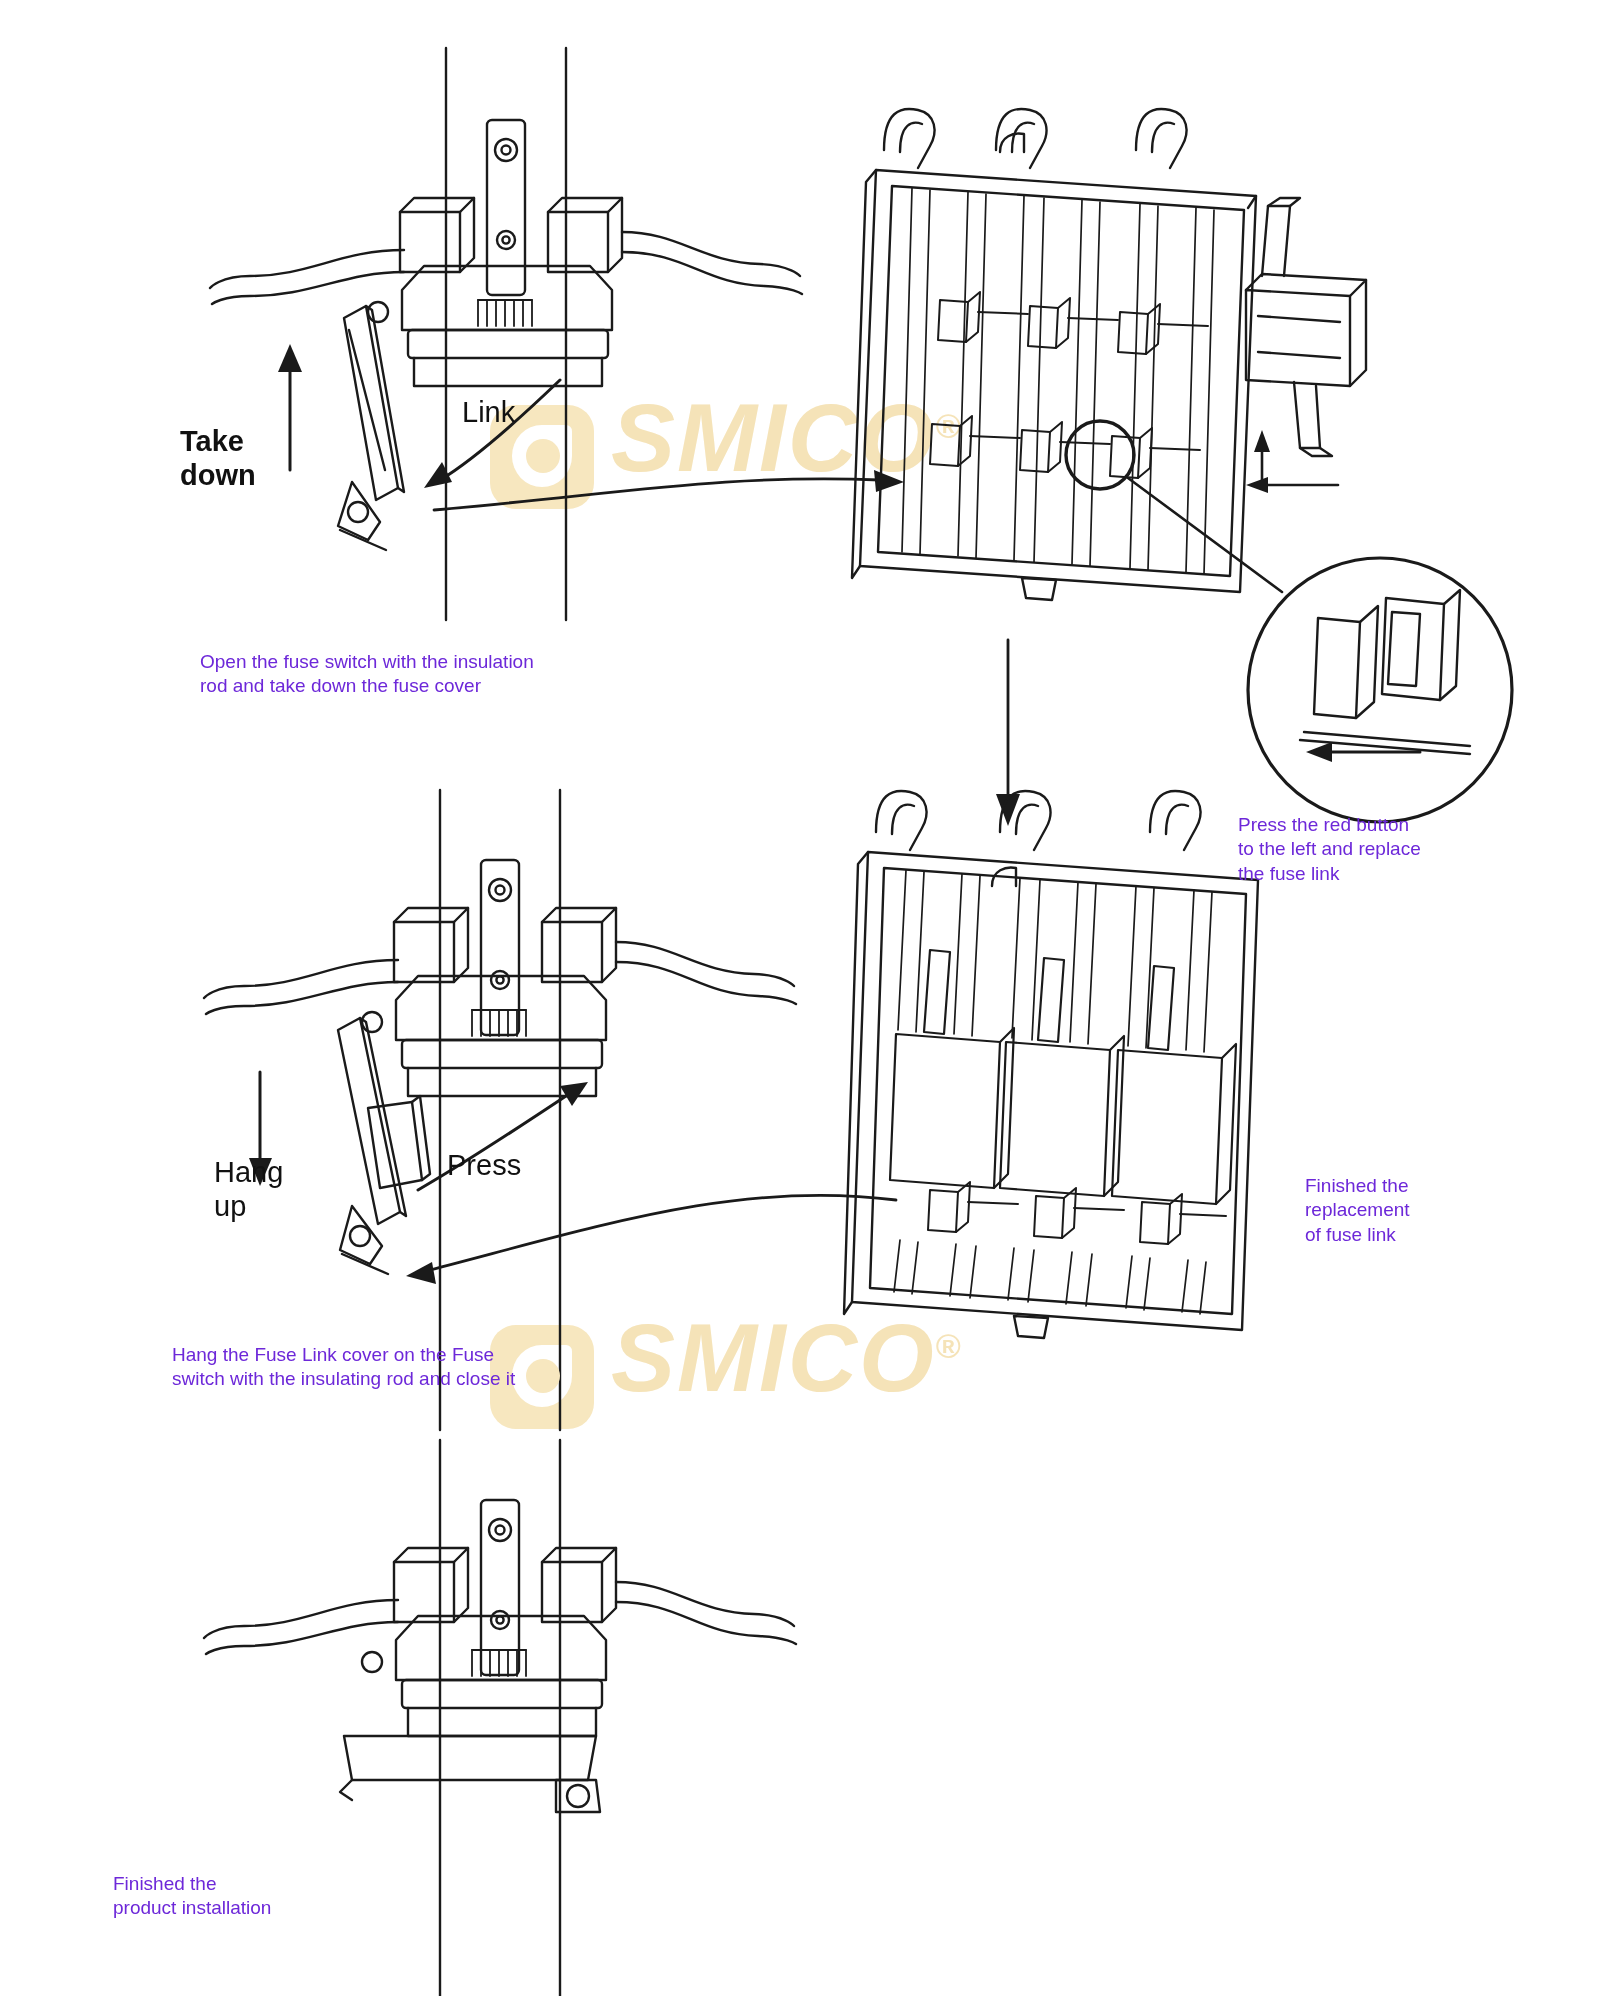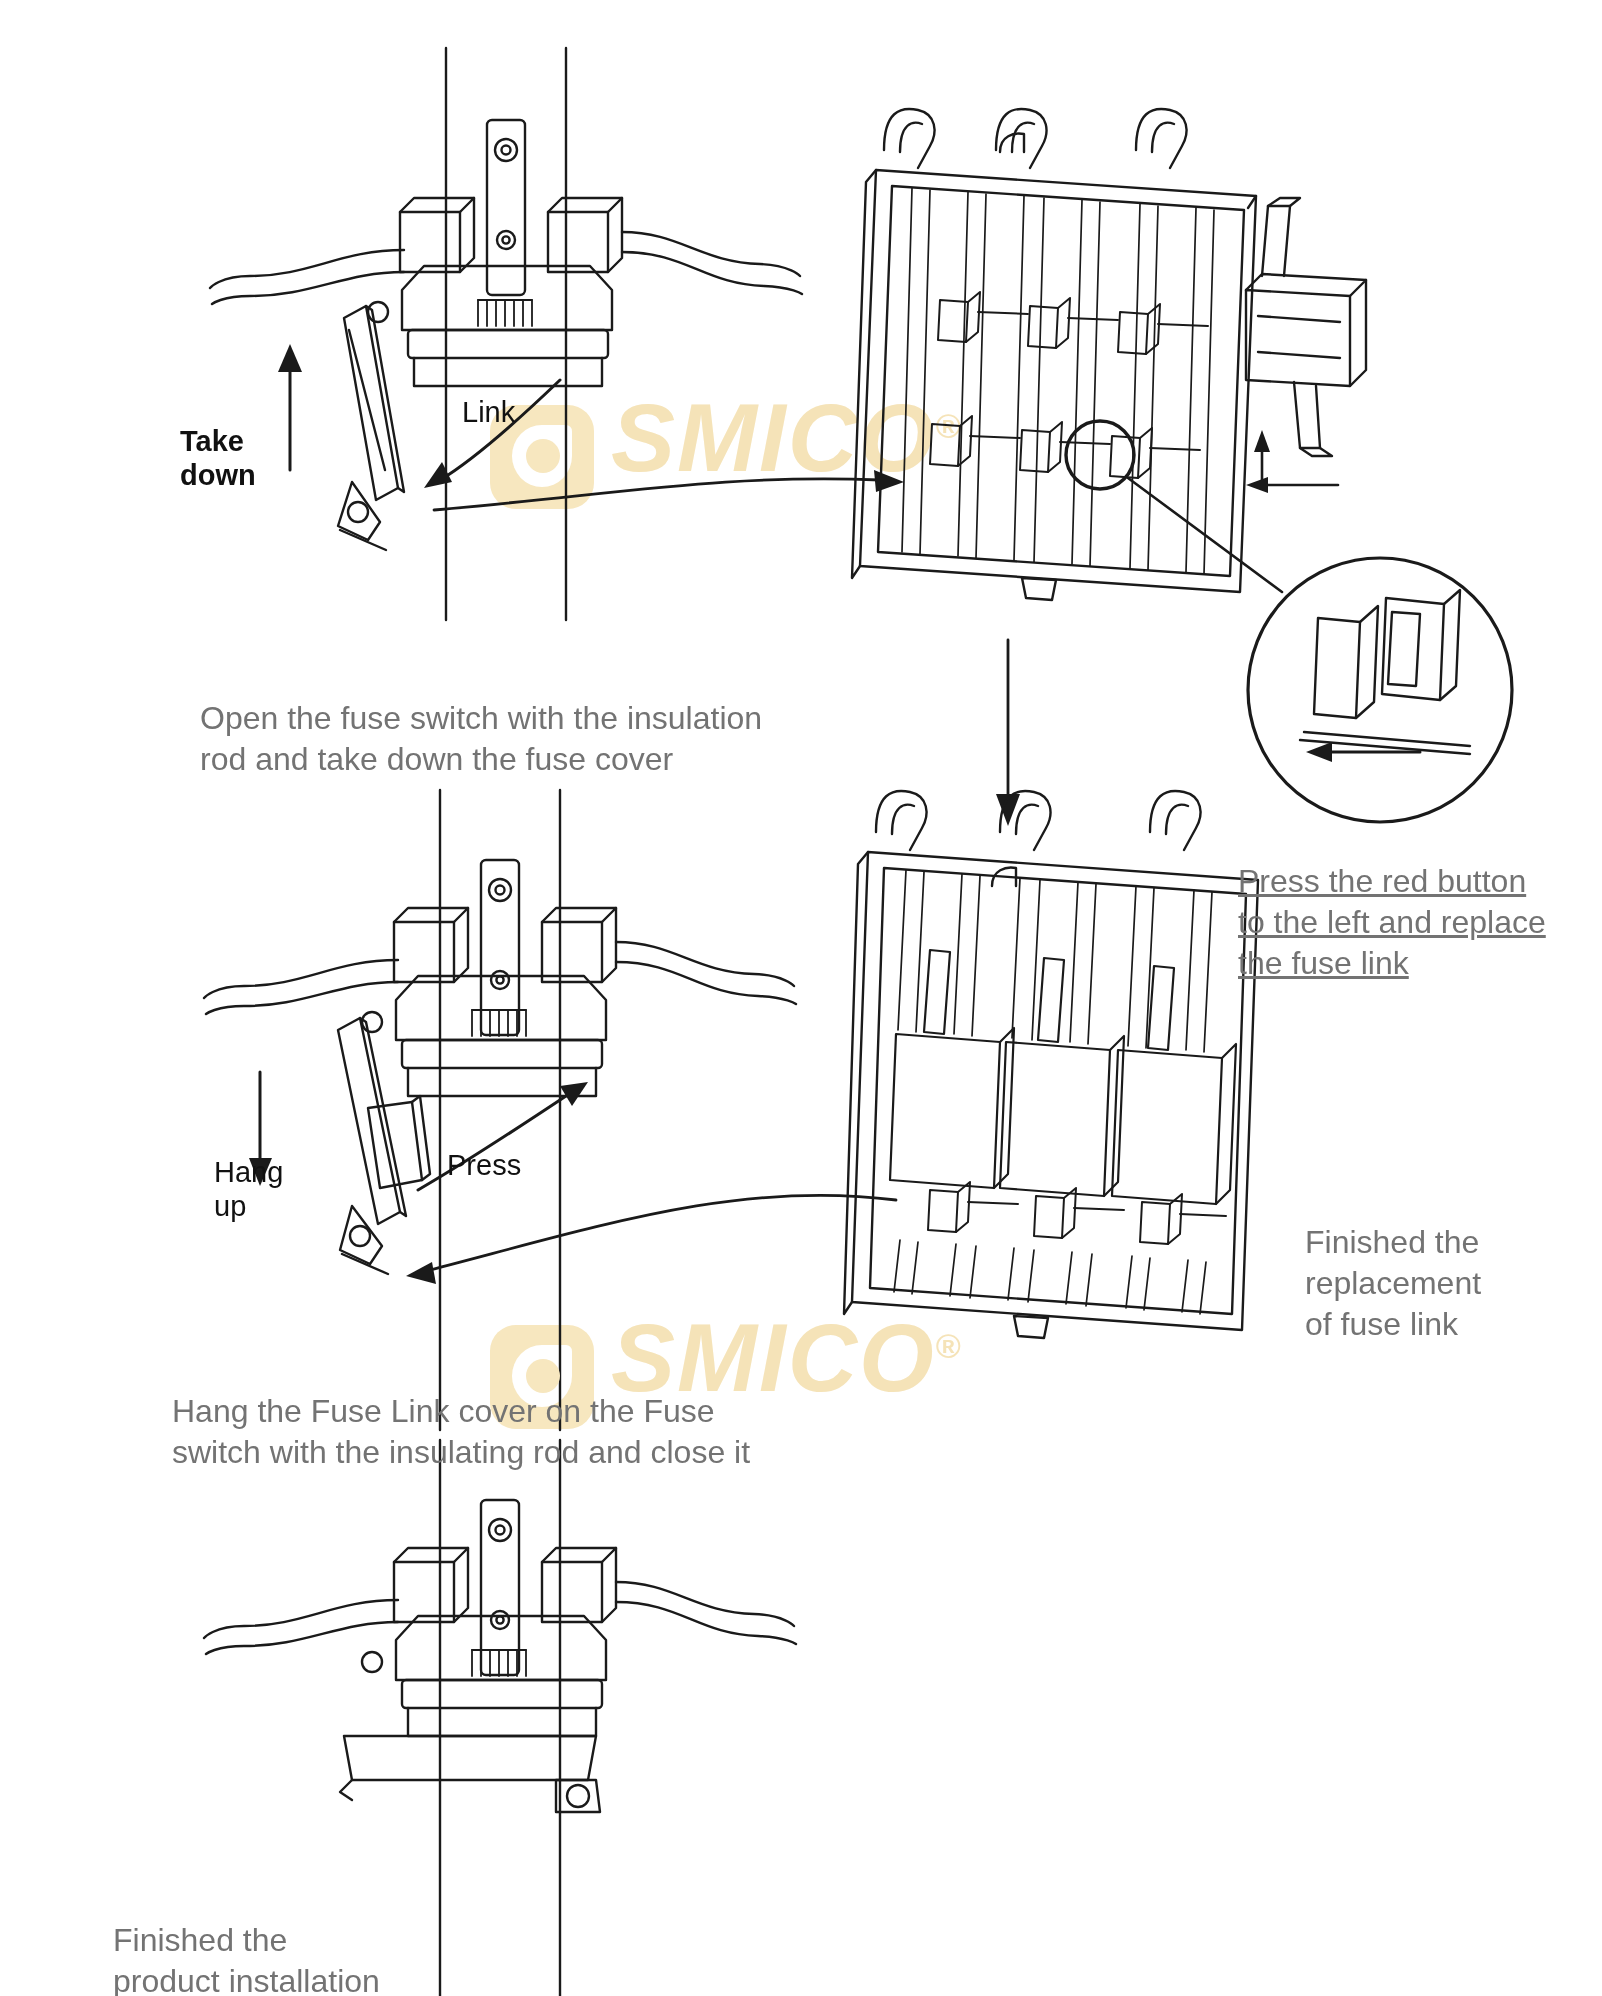--- a/index.html
+++ b/index.html
@@ -24,26 +24,25 @@
   .svg-layer {
     position: absolute;
     left: 0;
     top: 0;
     width: 1602px;
     height: 1996px;
   }
   .caption {
     position: absolute;
     font-family: "Liberation Sans", sans-serif;
-    font-size: 32px;
+    font-size: 19px;
     line-height: 1.28;
-    color: #737373;
+    color: #6d28d9;
     font-weight: 500;
     white-space: pre-line;
-    margin-top: 48px;
   }
   .arrow-label {
     position: absolute;
     font-family: "Liberation Sans", sans-serif;
     font-size: 29px;
     line-height: 1.18;
     color: #111111;
     font-weight: 500;
     white-space: pre-line;
   }
@@ -445,21 +444,21 @@
     </g>
   </svg>
 
   <div class="arrow-label" style="left:180px;top:424px;font-weight:bold;">Take
 down</div>
   <div class="arrow-label" style="left:462px;top:395px;">Link</div>
 
   <div class="caption" style="left:200px;top:650px;width:660px;">Open the fuse switch with the insulation
 rod and take down the fuse cover</div>
 
-  <div class="caption" style="left:1238px;top:813px;width:340px;text-decoration:underline;">Press the red button
+  <div class="caption" style="left:1238px;top:813px;width:340px;">Press the red button
 to the left and replace
 the fuse link</div>
 
   <div class="arrow-label" style="left:166px;top:1155px;margin-left:48px;">Hang
 up</div>
   <div class="arrow-label" style="left:447px;top:1148px;">Press</div>
 
   <div class="caption" style="left:172px;top:1343px;width:700px;">Hang the Fuse Link cover on the Fuse
 switch with the insulating rod and close it</div>
 

